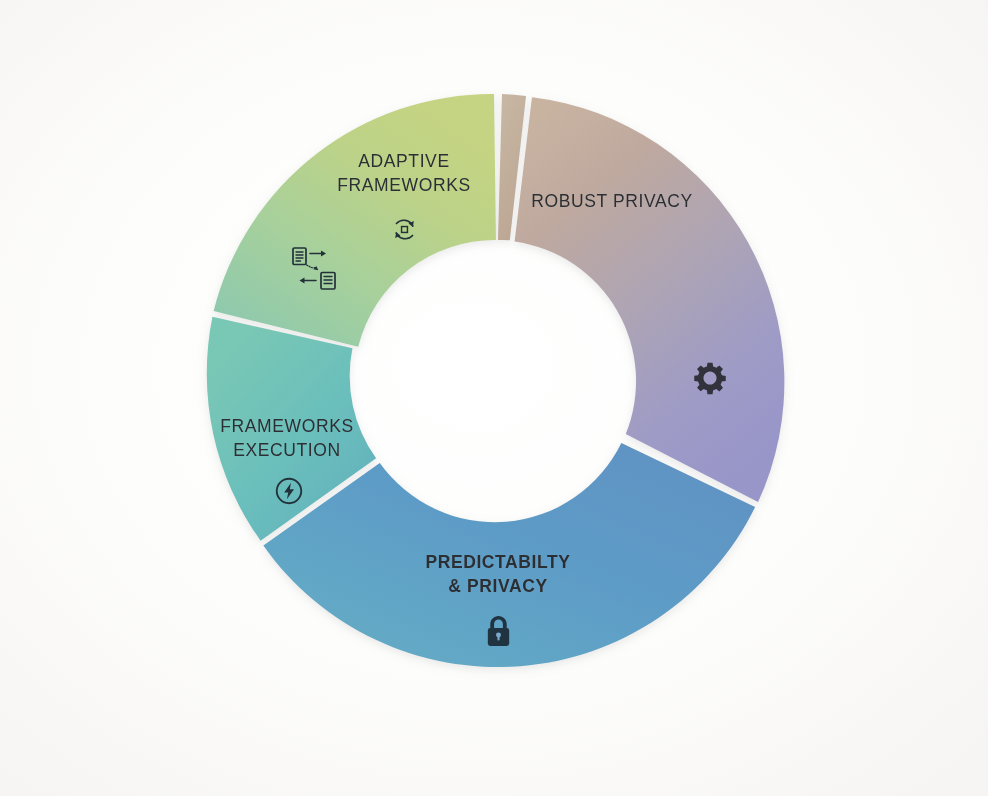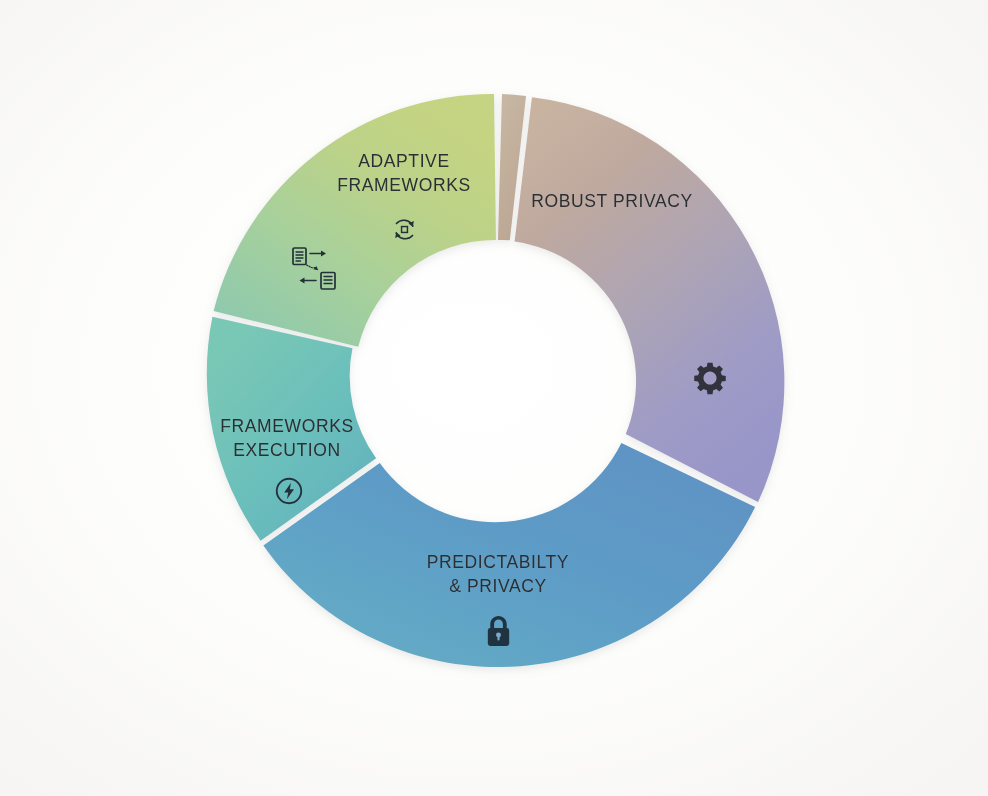--- a/index.html
+++ b/index.html
@@ -111,21 +111,21 @@
 
       <path fill="url(#grad-green)" d="M 213.63 311.02
                A 287 287 0 0 1 494.00 94.01
                L 495.95 240.01
                A 141 141 0 0 0 358.23 346.64 Z"></path>
     </g>
   </svg>
 
   <div class="seg-label" style="left:502px; top:190px; width:220px;">ROBUST PRIVACY</div>
 
-  <div class="seg-label" style="left:378px; top:551px; width:240px;">PREDICTABILTY
+  <div class="seg-label" style="left:378px; top:551px; width:240px;font-weight:bold;">PREDICTABILTY
 &amp; PRIVACY</div>
 
   <div class="seg-label" style="left:182px; top:415px; width:210px;">FRAMEWORKS
 EXECUTION</div>
 
   <div class="seg-label" style="left:299px; top:150px; width:210px;">ADAPTIVE
 FRAMEWORKS</div>
 
   <div class="seg-icon" style="left:693px; top:361px; width:34px; height:34px;">
     <svg viewBox="0 0 100 100" width="34" height="34" aria-hidden="true">

